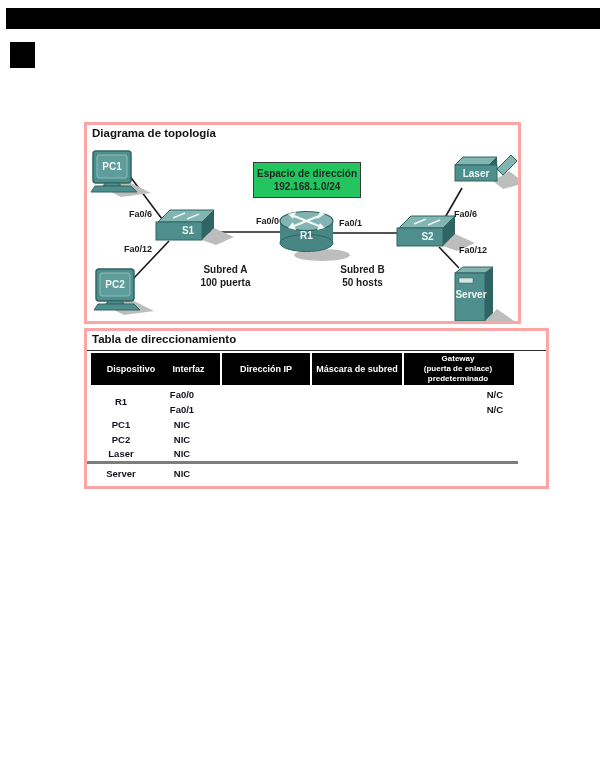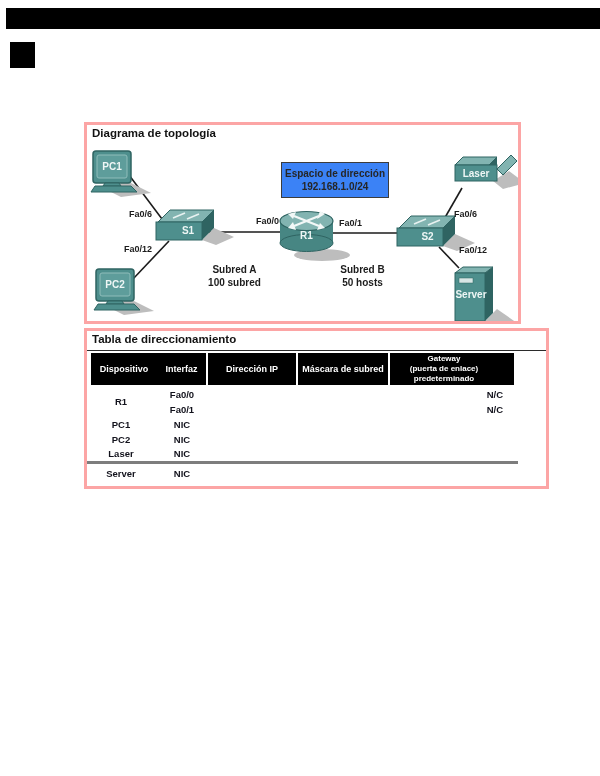--- a/index.html
+++ b/index.html
@@ -14,30 +14,30 @@
   .panel { position:absolute; background:#fff; border:3px solid #fca5a5; }
   #diagram-panel { left:84px; top:122px; width:431px; height:196px; }
   #table-panel   { left:84px; top:328px; width:431px; height:155px;padding-left:28px; }
   .panel-title { position:absolute; left:5px; top:2px; font-size:11.5px; font-weight:bold; color:#121212; white-space:nowrap; }
 
   #topo-svg { position:absolute; left:0; top:0; }
 
   .iflabel { position:absolute; font-size:9px; font-weight:bold; color:#1c1c1c; white-space:nowrap; }
   .subnet  { position:absolute; width:95px; text-align:center; font-size:10px; font-weight:bold; color:#1c1c1c; line-height:13px; }
   .devlabel{ position:absolute; text-align:center; color:#eef6f5; font-weight:bold; font-size:10px; line-height:12px; }
-  #addr-box{ position:absolute; left:166px; top:37px; width:106px; background:#3b82f6;
+  #addr-box{ position:absolute; left:166px; top:37px; width:106px; background:#22c55e;
              border:1.5px solid #3c3c3c; text-align:center; font-size:10px; font-weight:bold;
-             color:#262626; line-height:13px; padding:4px 0 4px;margin-left:28px; }
+             color:#262626; line-height:13px; padding:4px 0 4px; }
 
   #title-rule { position:absolute; left:0; top:19px; width:100%; height:1px; background:#2b2b2b; }
   #thead { position:absolute; left:4px; top:22px; width:423px; height:32px; background:#000;
            display:flex; color:#fff; box-sizing:border-box; }
   .hc { box-sizing:border-box; display:flex; align-items:center; justify-content:center;
         text-align:center; font-weight:bold; font-size:9px; }
-  .hc1 { width:115px; }
+  .hc1 { width:129px; }
   .hc1 span { display:block; text-align:center; }
   .hc1 .w1 { width:66px; } .hc1 .w2 { width:49px; }
   .hc2 { width:90px;  border-left:2px solid #fff; }
   .hc3 { width:92px; border-left:2px solid #fff; }
   .hc4 { width:110px; border-left:2px solid #fff; flex-direction:column; font-size:8px; line-height:10px; }
 
   .tcell { position:absolute; font-weight:bold; font-size:9.5px; color:#12121c;
            text-align:center; line-height:13px; height:13px; }
   .col-dev { left:4px;  width:60px; }
   .col-if  { left:64px; width:62px; }
@@ -139,23 +139,23 @@
   <span class="devlabel" style="left:368px; top:43px; width:42px;">Laser</span>
   <span class="devlabel" style="left:360px; top:164px; width:48px;">Server</span>
 
   <span class="iflabel" style="left:42px;  top:84px;">Fa0/6</span>
   <span class="iflabel" style="left:37px;  top:119px;">Fa0/12</span>
   <span class="iflabel" style="left:169px; top:91px;">Fa0/0</span>
   <span class="iflabel" style="left:252px; top:93px;">Fa0/1</span>
   <span class="iflabel" style="left:367px; top:84px;">Fa0/6</span>
   <span class="iflabel" style="left:372px; top:120px;">Fa0/12</span>
 
-  <div class="subnet" style="left:100px; top:138px;">
+  <div class="subnet" style="left:91px; top:138px;">
     <div>Subred A</div>
-    <div>100 subred</div>
+    <div>100 puerta</div>
   </div>
   <div class="subnet" style="left:228px; top:138px;">
     <div>Subred B</div>
     <div>50 hosts</div>
   </div>
 </div>
 
 <div id="table-panel" class="panel">
   <div class="panel-title">Tabla de direccionamiento</div>
   <div id="title-rule"></div>

